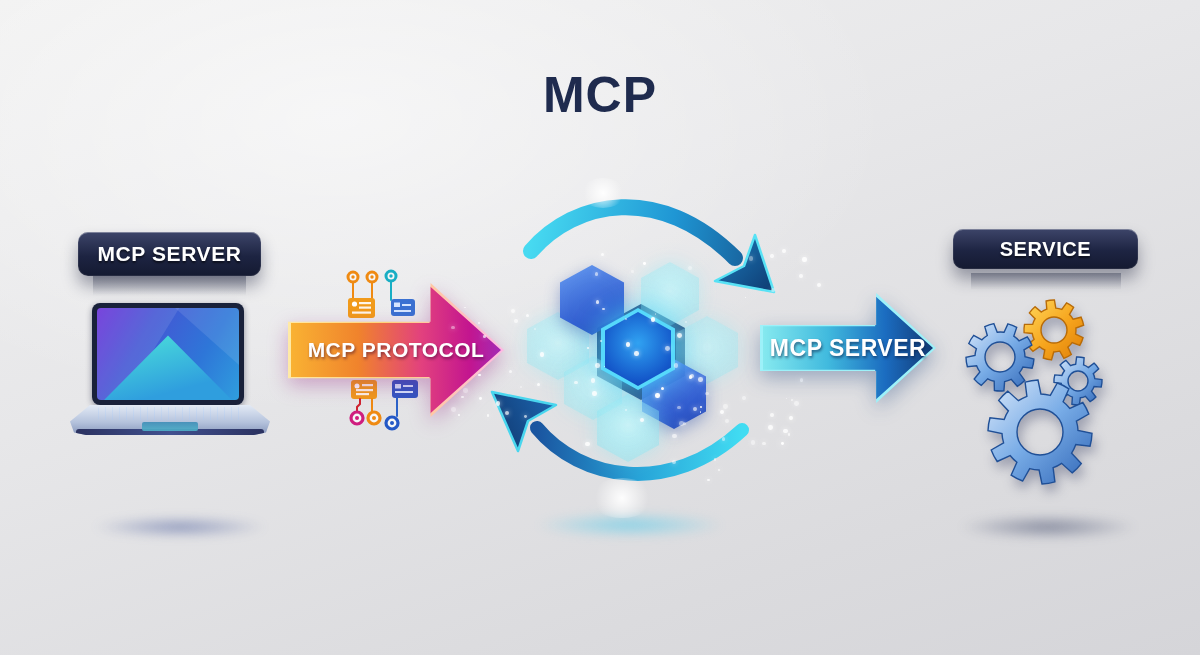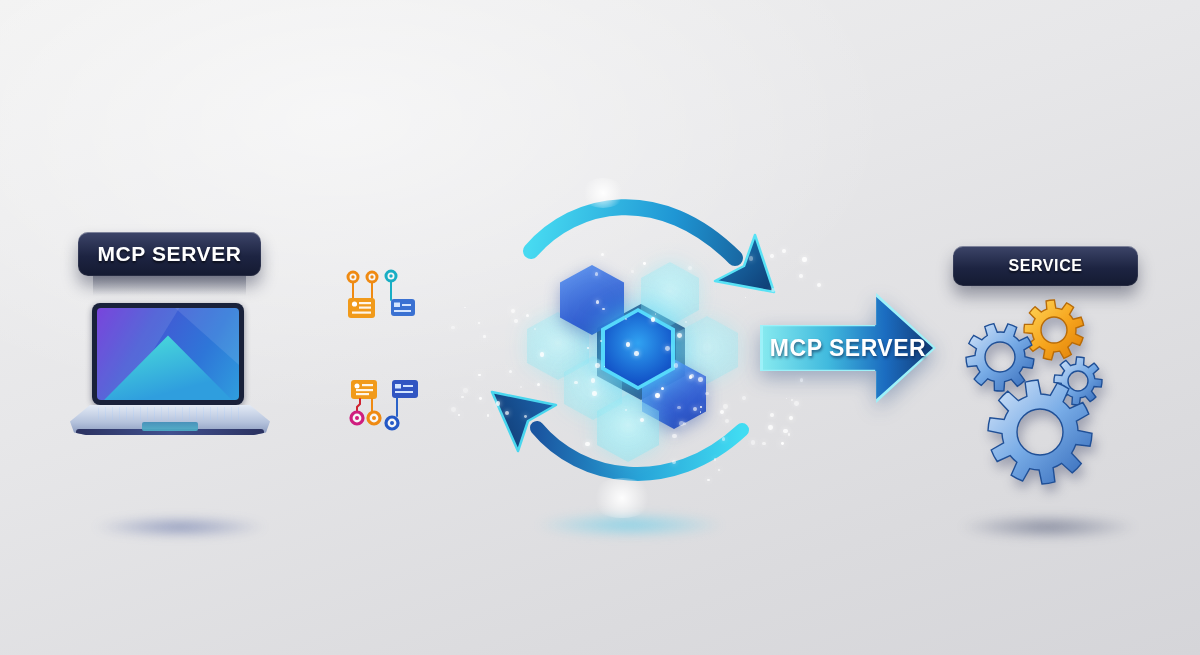--- a/index.html
+++ b/index.html
@@ -26,21 +26,21 @@
     background:radial-gradient(ellipse at center, rgba(55,65,100,.5), rgba(55,65,100,0) 70%);}
   
   .badge{
     border-radius:10px;display:flex;align-items:center;justify-content:center;
     background:linear-gradient(180deg,#3d4569 0%,#1d2442 55%,#141a31 100%);
     box-shadow:0 10px 16px rgba(35,40,65,.4), inset 0 1px 0 rgba(255,255,255,.28), inset 0 0 0 1px rgba(255,255,255,.08);
     color:#fff;font-weight:700;letter-spacing:.6px;
     text-shadow:0 2px 2px rgba(0,0,0,.55);
   }
   .badge.client{left:78px;top:232px;width:183px;height:44px;font-size:21px;}
-  .badge.service{left:953px;top:246px;width:185px;height:40px;font-size:16px;}
+  .badge.service{left:953px;top:229px;width:185px;height:40px;font-size:20px;}
   .badge-shadow{background:linear-gradient(180deg,rgba(85,90,110,.5),rgba(110,115,135,0) 90%);}
   .badge-shadow.client-sh{left:93px;top:276px;width:153px;height:22px;}
   .badge-shadow.service-sh{left:971px;top:273px;width:150px;height:19px;}
   
   .laptop{left:70px;top:295px;width:200px;height:142px;}
   .lap-screen{left:22px;top:8px;width:152px;height:102px;background:#19213a;border-radius:8px;
     box-shadow:0 2px 6px rgba(20,25,50,.45);}
   .lap-display{left:5px;top:5px;right:5px;bottom:5px;border-radius:4px;overflow:hidden;
     background:linear-gradient(120deg,#6a30d8 0%,#4457d4 32%,#2e76d8 68%,#2f9ede 100%);}
   .lap-tri-main{left:0;top:0;width:100%;height:100%;
@@ -101,20 +101,21 @@
 </style>
 </head>
 <body>
 
 <div class="stage">
 
   <div class="abs floor laptop-sh"></div>
   <div class="abs floor center-sh"></div>
   <div class="abs floor gears-sh"></div>
 
+  <div class="abs title">MCP</div>
 
   <div class="abs badge-shadow client-sh"></div>
   <div class="abs badge client">
     <span>MCP SERVER</span>
   </div>
 
   <div class="abs laptop">
     <div class="abs lap-screen">
       <div class="abs lap-display">
         <div class="abs lap-tri-light"></div>
@@ -164,20 +165,26 @@
       <path d="M397,398 V416" stroke="#2b62c8" stroke-width="2" fill="none"></path>
       <circle cx="357" cy="418" r="6" fill="#f6f6f6" stroke="#cf1d7e" stroke-width="3.2"></circle>
       <circle cx="357" cy="418" r="2" fill="#cf1d7e"></circle>
       <circle cx="374" cy="418" r="6" fill="#f6f6f6" stroke="#ef8a12" stroke-width="3.2"></circle>
       <circle cx="374" cy="418" r="2" fill="#ef8a12"></circle>
       <circle cx="392" cy="423" r="6" fill="#f6f6f6" stroke="#2458c6" stroke-width="3.2"></circle>
       <circle cx="392" cy="423" r="2" fill="#2458c6"></circle>
     </g>
   </svg>
 
+  <div class="abs bigarrow protocol-wrap">
+    <div class="abs arrow-outer">
+      <div class="abs arrow-inner"></div>
+    </div>
+    <div class="abs arrow-label">MCP PROTOCOL</div>
+  </div>
 
   <svg class="svg-abs" style="left:460px;top:175px;" width="430" height="345" viewBox="0 0 430 345">
     <defs>
       <linearGradient id="arcTop" x1="71" y1="60" x2="315" y2="110" gradientUnits="userSpaceOnUse">
         <stop offset="0" stop-color="#47daf1"></stop>
           <stop offset=".55" stop-color="#1f96d4"></stop>
           <stop offset="1" stop-color="#155089"></stop>
       </linearGradient>
       <linearGradient id="headTop" x1="255" y1="60" x2="314" y2="117" gradientUnits="userSpaceOnUse">
         <stop offset="0" stop-color="#1d7fc0"></stop>

